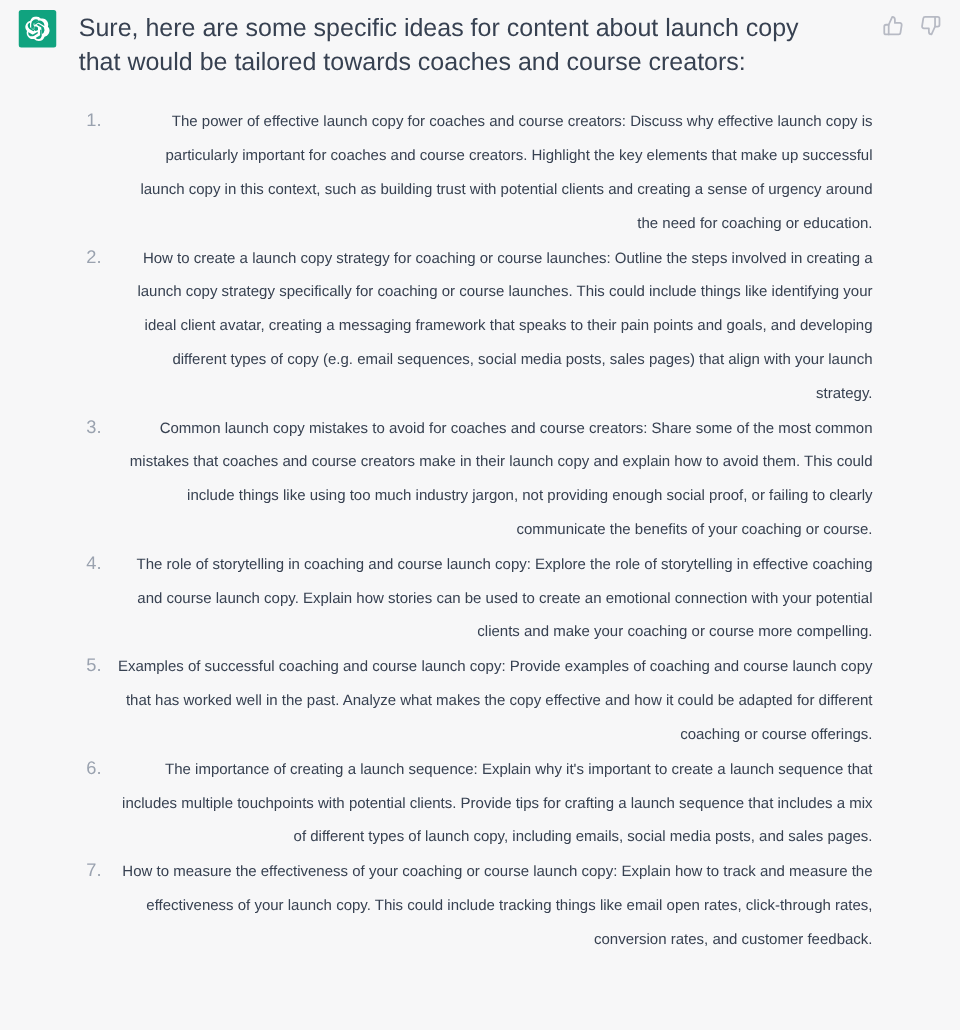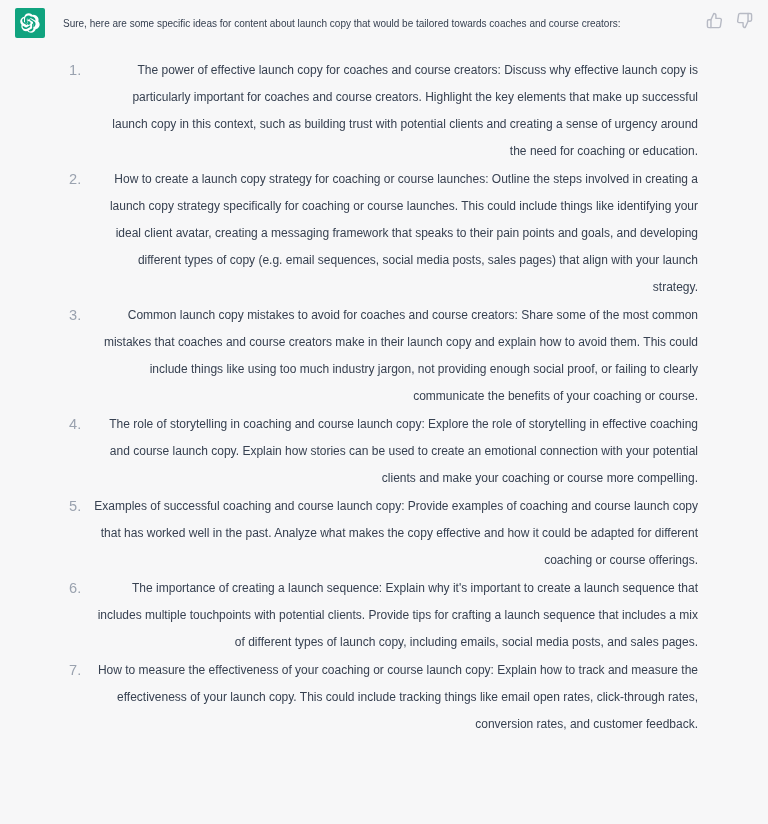--- a/index.html
+++ b/index.html
@@ -47,21 +47,21 @@
 
   .avatar svg { display: block; }
 
   .content-col {
     flex: 1 1 auto;
     padding-right: 70px;
     padding-top: 2px;
   }
 
   .intro-paragraph {
-    font-size: 10px;
+    font-size: 20px;
     line-height: 27px;
     color: #374151;
     letter-spacing: 0.0px;
     max-width: 614px;
   }
 
   ol.idea-list {
     list-style: none;
     counter-reset: idea;
     margin-top: 20px;

